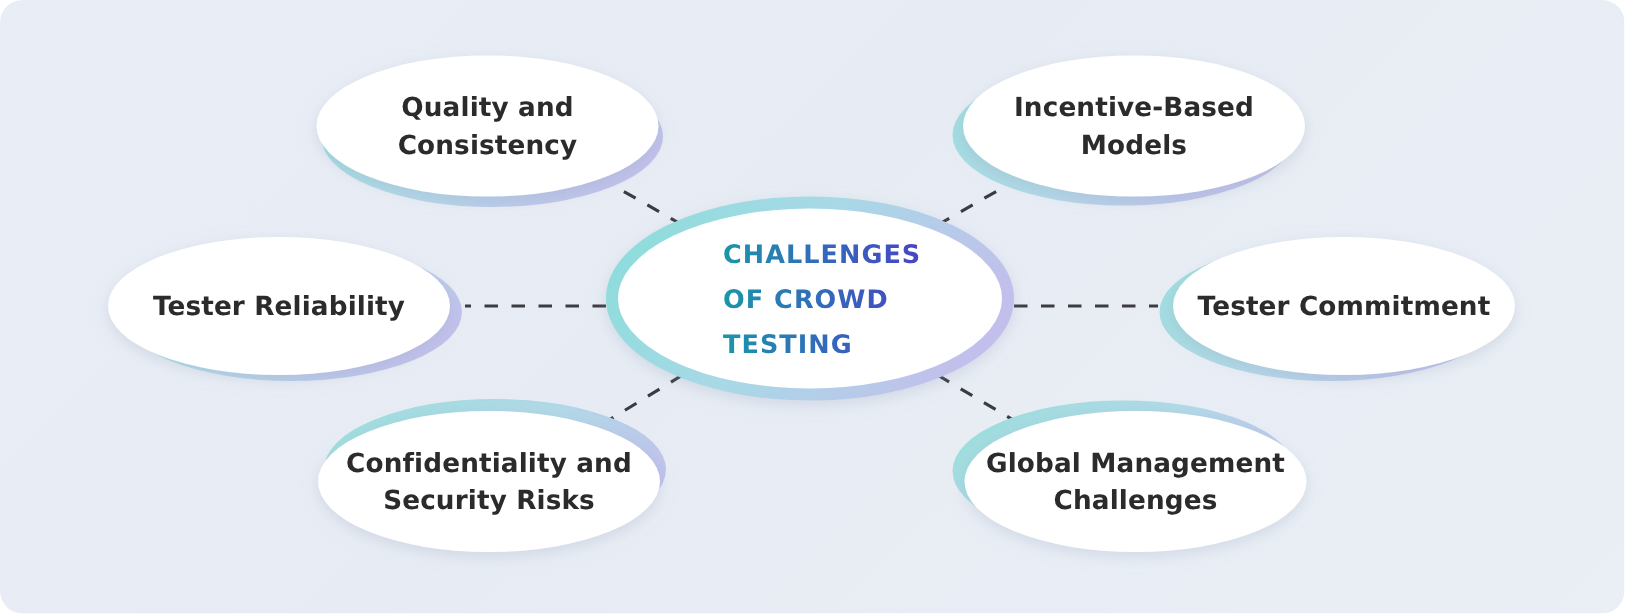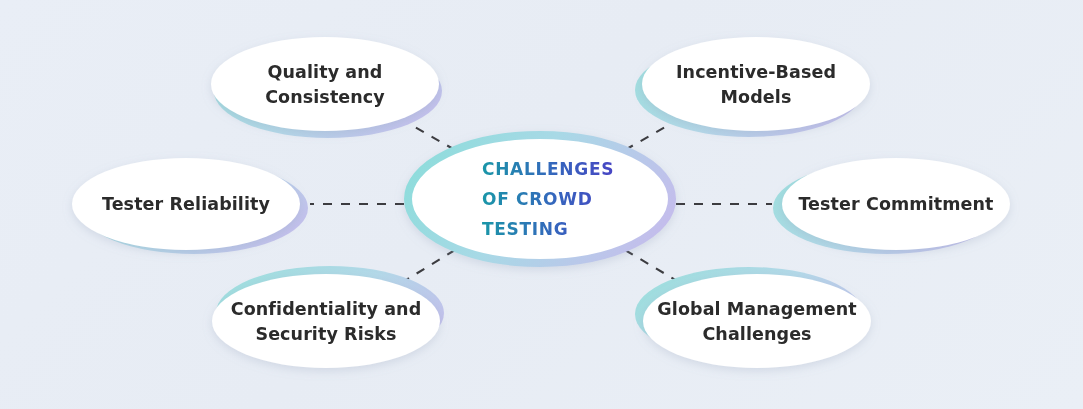--- a/index.html
+++ b/index.html
@@ -9,20 +9,21 @@
   }
   body {
     font-family: "Liberation Sans", sans-serif;
   }
   #diagram-root {
     position: relative;
     width: 1083px;
     height: 409px;
     overflow: hidden;
     background: linear-gradient(135deg, #e9eef6 0%, #e7ecf4 45%, #eaeff6 100%);
+    border-radius: 15px;
   }
   #diagram-svg {
     position: absolute;
     left: 0;
     top: 0;
     width: 1083px;
     height: 409px;
     display: block;
   }
   .node-label {

